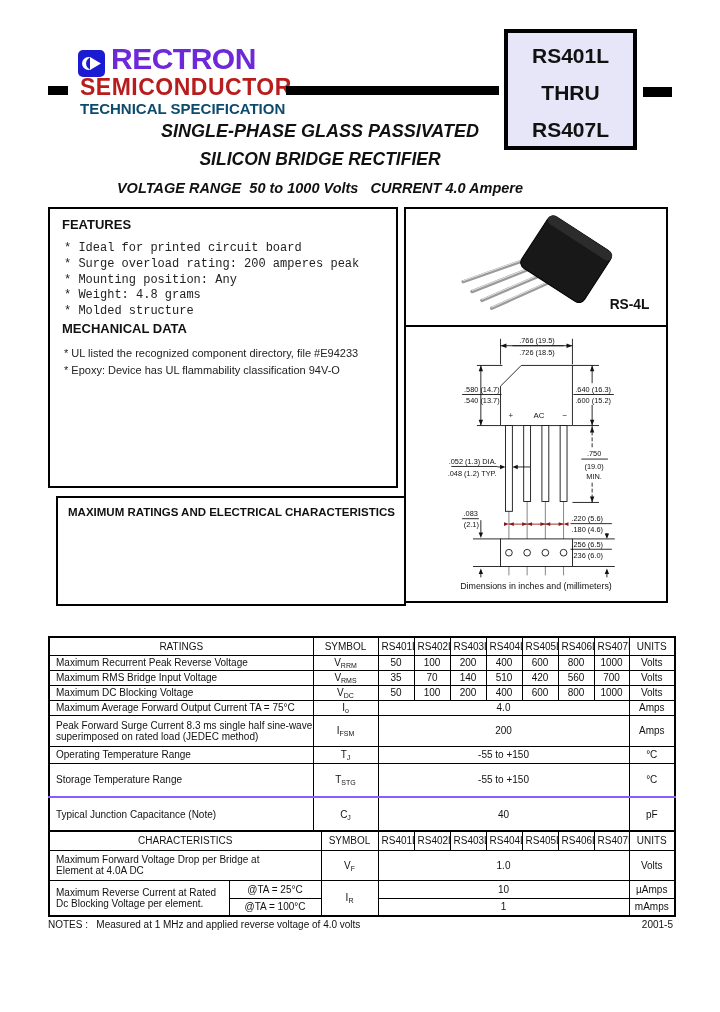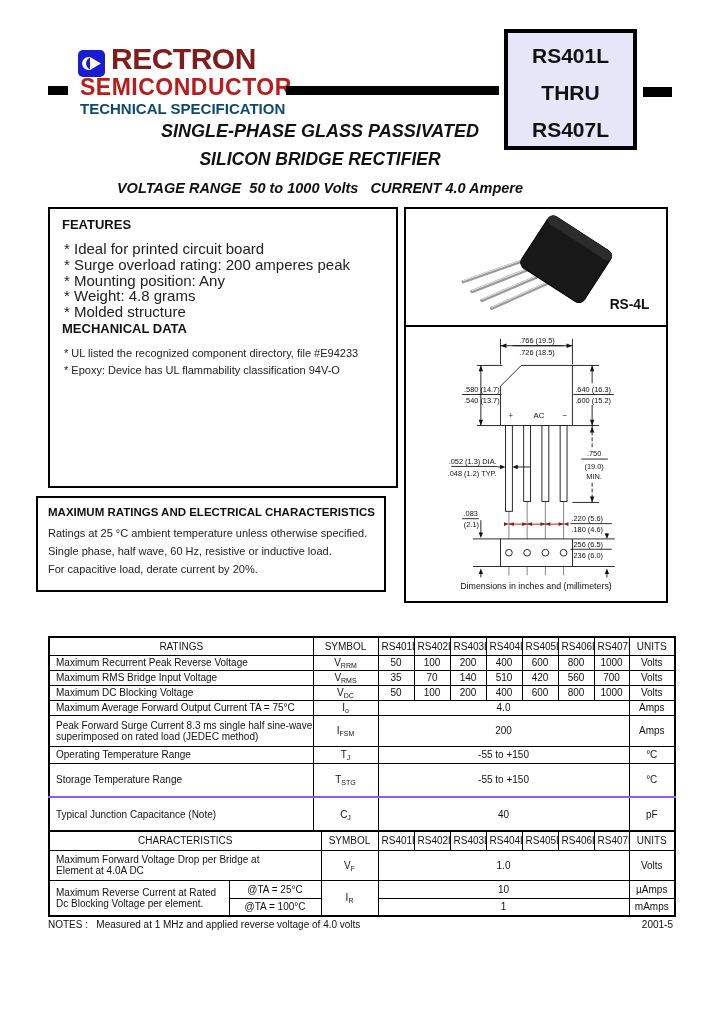--- a/index.html
+++ b/index.html
@@ -2,36 +2,36 @@
 <html><head>
 <meta charset="utf-8">
 <style>
   * { margin:0; padding:0; box-sizing:border-box; }
   html,body { background:#fff; }
   body { font-family:"Liberation Sans", sans-serif; color:#111; }
   .page { position:relative; width:720px; height:1012px; background:#fff; overflow:hidden; }
   .abs { position:absolute; }
 
   
-  .brand { color:#7f1d1d; font-weight:bold; font-size:30px; letter-spacing:-0.5px; }
+  .brand { color:#6d28d9; font-weight:bold; font-size:30px; letter-spacing:-0.5px; }
   .division { color:#b91c1c; font-weight:bold; font-size:23px; letter-spacing:0.5px; }
   .techspec { color:#0c4a6e; font-weight:bold; font-size:15px; }
   .bar { background:#000; }
   .partbox { left:504px; top:29px; width:133px; height:121px; border:4px solid #000;
              background:#e6e6f8; text-align:center; padding-top:4px; }
   .partbox div { font-weight:bold; font-size:21px; line-height:37px; }
   .titlewrap { left:40px; width:560px; text-align:center; }
   .title1 { font-size:18px; font-weight:bold; font-style:italic; }
   .title2 { font-size:17.5px; font-weight:bold; font-style:italic; }
   .range  { font-size:14.5px; font-weight:bold; font-style:italic; white-space:pre; }
 
   
   .box { border:2px solid #000; background:#fff; }
   .feat-head { font-size:13px; font-weight:bold; }
-  .feat-item { font-size:15px; line-height:15.8px; color:#222; }
+  .feat-item { font-size:12px; line-height:15.8px; color:#222;font-family:Liberation Mono, monospace; }
   .mech-item { font-size:11px; line-height:17px; color:#222; }
   .rat-head { font-size:11.5px; font-weight:bold; }
   .rat-line { font-size:11px; line-height:18px; color:#222; }
 
   
   .secthead { font-size:10.5px; }
   .secthead .b { font-weight:bold; }
   .secthead .n { font-weight:normal; font-size:9.5px; }
 
   
@@ -86,27 +86,22 @@
       <div class="feat-item">* Weight: 4.8 grams</div>
       <div class="feat-item">*  Molded structure</div>
     </div>
     <div class="abs feat-head" style="left:12px;top:112px">MECHANICAL DATA</div>
     <div class="abs" style="left:14px;top:136px">
       <div class="mech-item">* UL listed the recognized component directory, file #E94233</div>
       <div class="mech-item">* Epoxy: Device has UL flammability classification 94V-O</div>
     </div>
   </div>
 
-  <div class="abs box" style="left:36px;top:496px;width:350px;height:96px">
+  <div class="abs box" style="left:56px;top:496px;width:350px;height:110px">
     <div class="abs rat-head" style="left:10px;top:8px">MAXIMUM RATINGS AND ELECTRICAL CHARACTERISTICS</div>
-    <div class="abs" style="left:10px;top:26px">
-      <div class="rat-line">Ratings at 25 °C ambient temperature unless otherwise specified.</div>
-      <div class="rat-line">Single phase, half wave, 60 Hz, resistive or inductive load.</div>
-      <div class="rat-line">For capacitive load, derate current by 20%.</div>
-    </div>
   </div>
 
   <div class="abs box" style="left:404px;top:207px;width:264px;height:396px">
 
     
     <svg width="260" height="116" viewBox="0 0 264 118" preserveAspectRatio="none">
       <line x1="126" y1="50" x2="58" y2="74" stroke="#9a9a9a" stroke-width="3.4" stroke-linecap="round"></line>
       <line x1="133" y1="58" x2="67" y2="84" stroke="#9a9a9a" stroke-width="3.4" stroke-linecap="round"></line>
       <line x1="140" y1="66" x2="77" y2="93" stroke="#9a9a9a" stroke-width="3.4" stroke-linecap="round"></line>
       <line x1="147" y1="74" x2="87" y2="101" stroke="#9a9a9a" stroke-width="3.4" stroke-linecap="round"></line>

